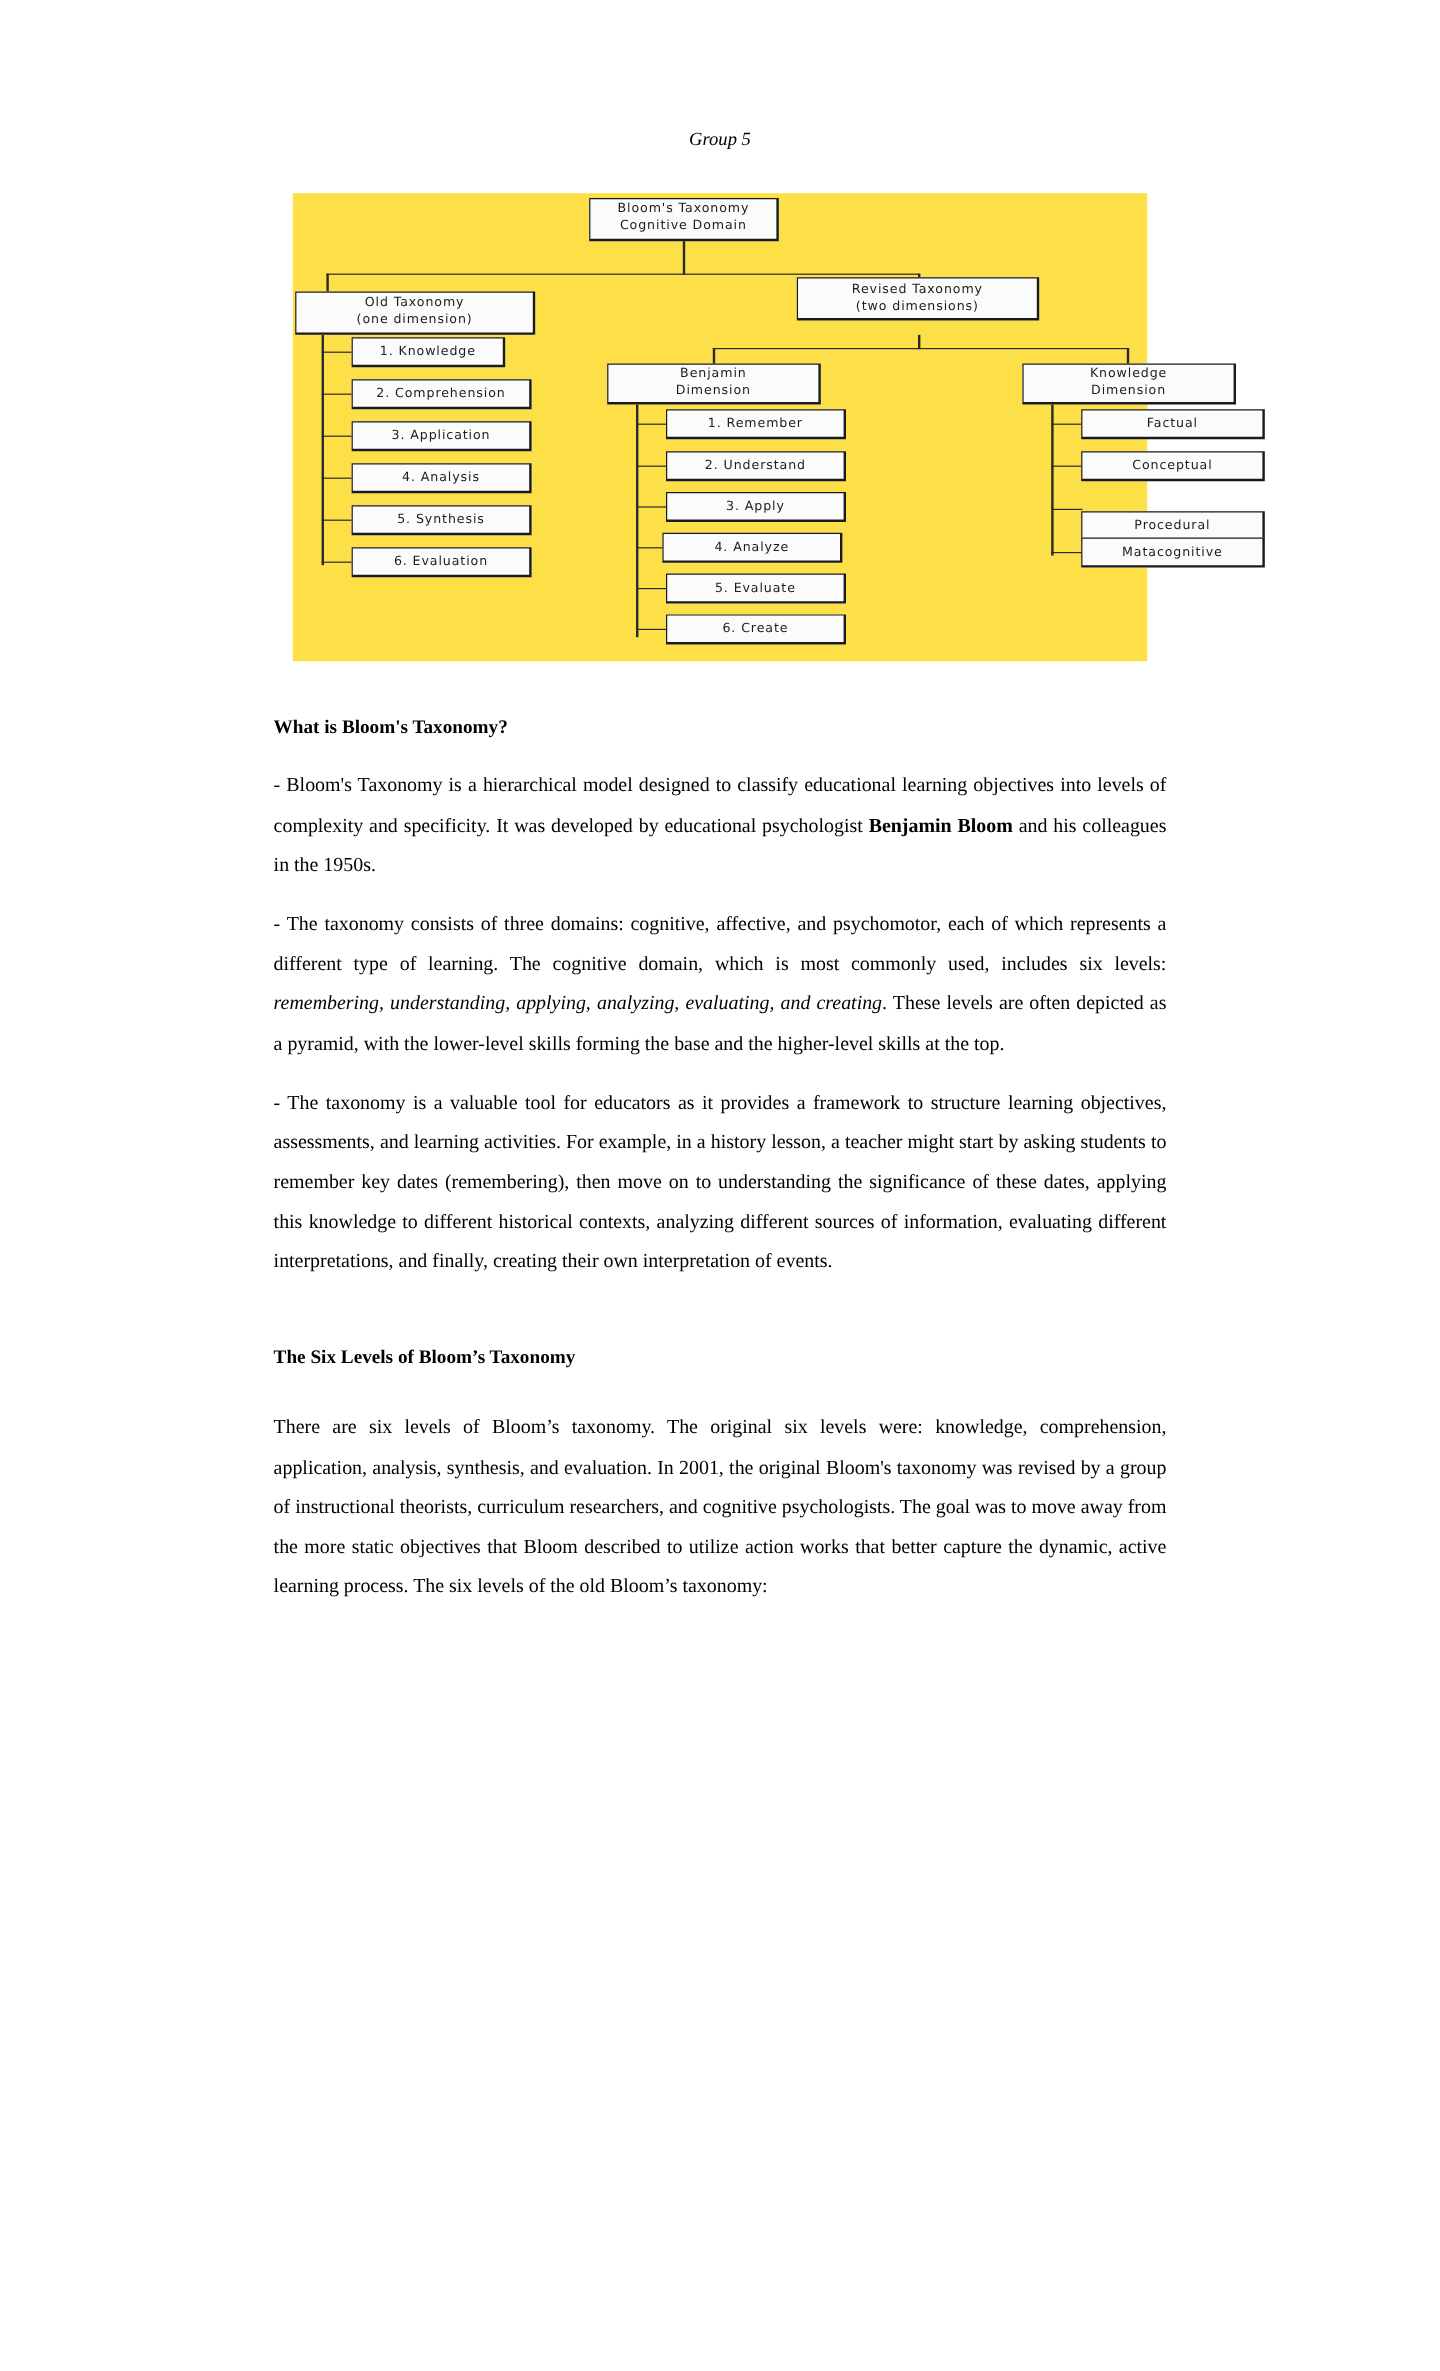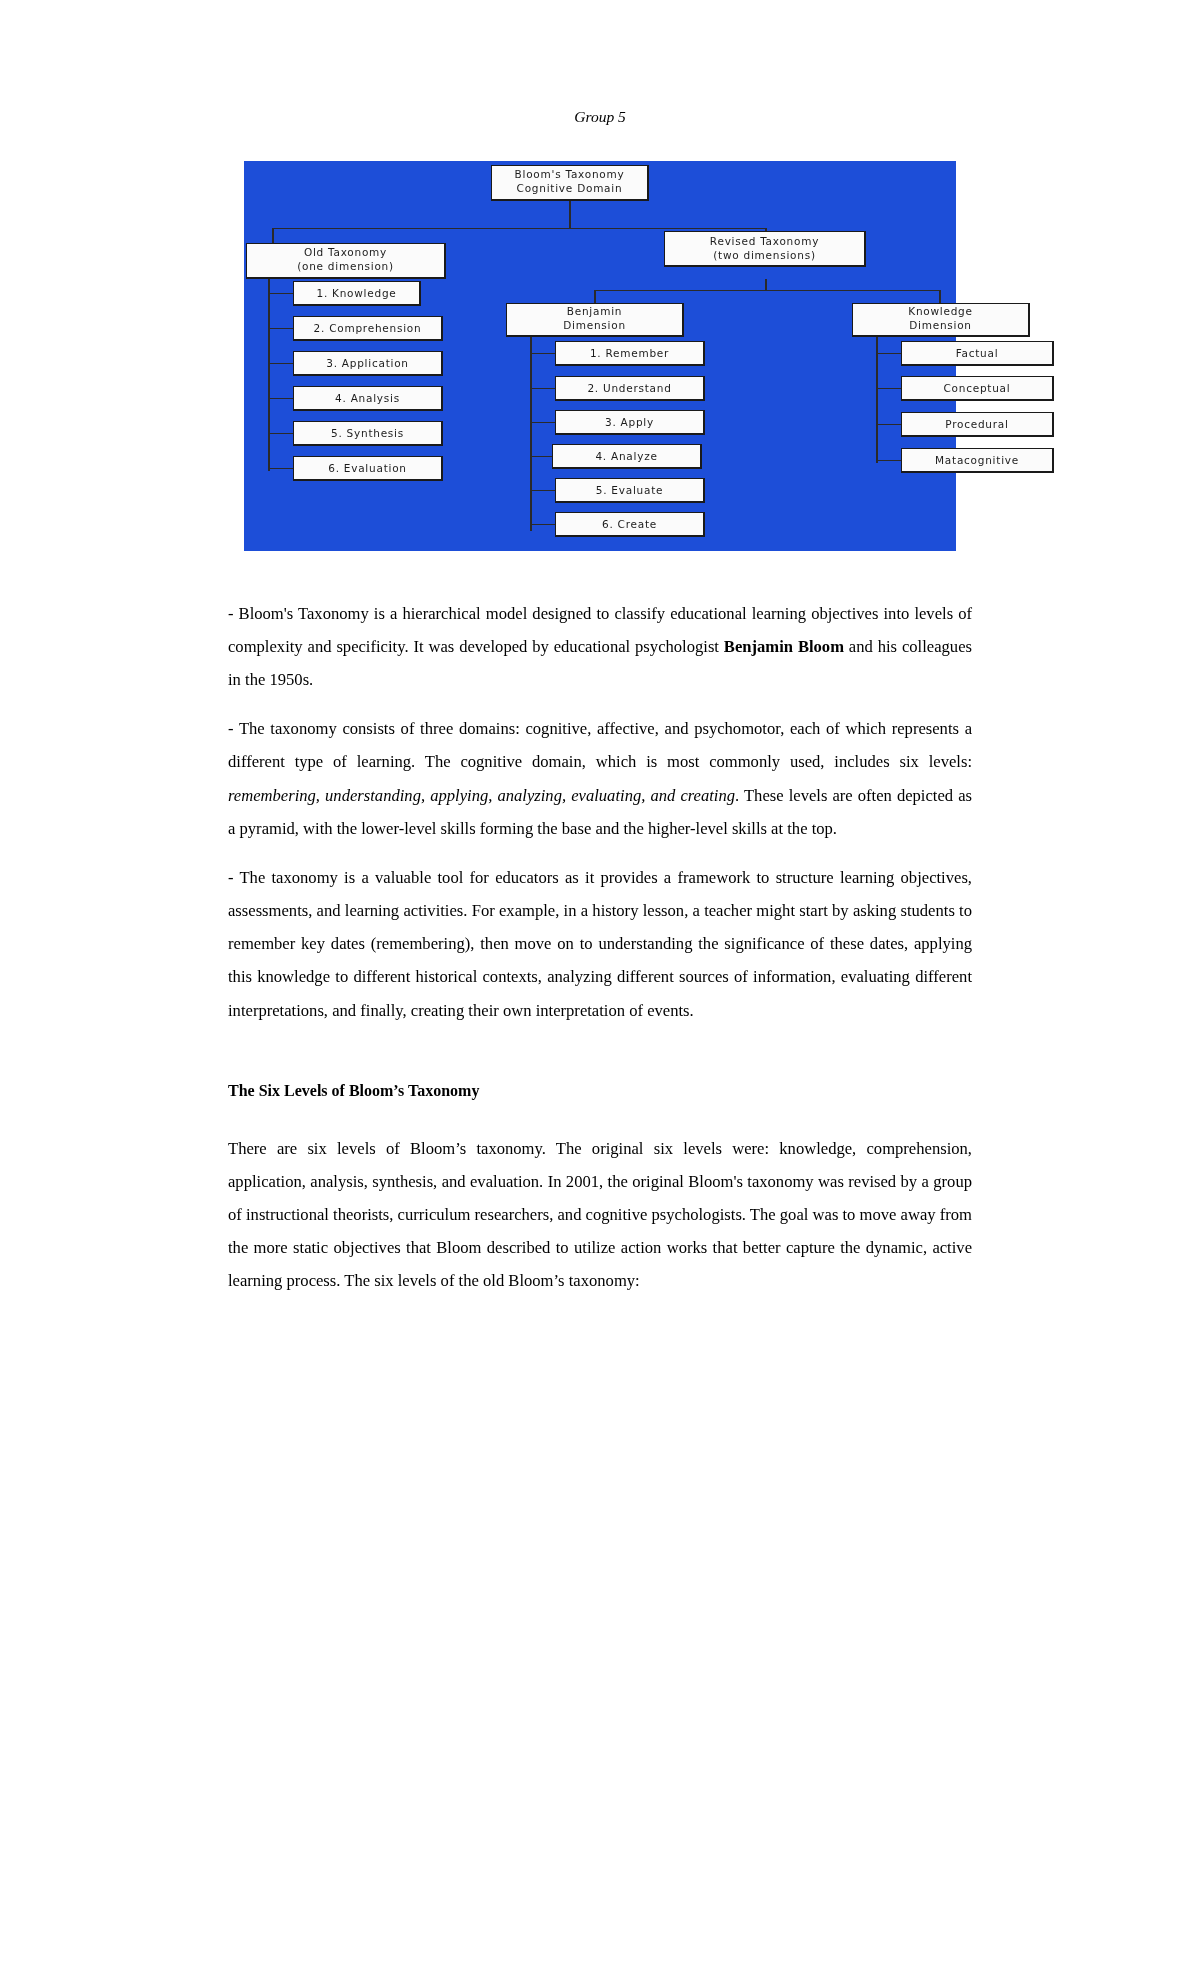--- a/index.html
+++ b/index.html
@@ -44,21 +44,21 @@
     text-align: center;
     margin: 0 0 34px 0;
     line-height: 1.2;
   }
 
   
   .figure {
     width: 712px;
     height: 390px;
     margin: 0 auto 46px auto;
-    background: #1d4ed8;
+    background: #fde047;
     position: relative;
     font-family: "DejaVu Sans", "Liberation Sans", sans-serif;
   }
   .figure .node {
     position: absolute;
     box-sizing: border-box;
     background: #fbfbfb;
     border: 1.4px solid #1a1a1a;
     border-right-width: 2.6px;
     border-bottom-width: 2.6px;
@@ -189,25 +189,26 @@
       <div class="node" style="left:311px; top:351px; width:150px; height:25px;">6. Create</div>
 
       <div class="line v" style="left:632px; top:176px; height:126px;"></div>
       <div class="line h" style="left:632px; top:192px; width:26px;"></div>
       <div class="line h" style="left:632px; top:227px; width:26px;"></div>
       <div class="line h" style="left:632px; top:263px; width:26px;"></div>
       <div class="line h" style="left:632px; top:299px; width:26px;"></div>
 
       <div class="node" style="left:657px; top:180px; width:153px; height:25px;">Factual</div>
       <div class="node" style="left:657px; top:215px; width:153px; height:25px;">Conceptual</div>
-      <div class="node" style="left:657px; top:251px; width:153px; height:25px;">Procedural</div>
+      <div class="node" style="left:657px; top:265px; width:153px; height:25px;">Procedural</div>
       <div class="node" style="left:657px; top:287px; width:153px; height:25px;">Matacognitive</div>
 
     </div>
 
+    <h2 class="sec-head">What is Bloom's Taxonomy?</h2>
 
     <p class="body">
       <span>- Bloom's Taxonomy is a hierarchical model designed to classify educational learning objectives into levels of complexity and specificity. It was developed by educational psychologist </span><span class="b">Benjamin Bloom</span><span> and his colleagues in the 1950s.</span>
     </p>
 
     <p class="body">
       <span>- The taxonomy consists of three domains: cognitive, affective, and psychomotor, each of which represents a different type of learning. The cognitive domain, which is most commonly used, includes six levels: </span><span class="i">remembering, understanding, applying, analyzing, evaluating, and creating</span><span>. These levels are often depicted as a pyramid, with the lower-level skills forming the base and the higher-level skills at the top.</span>
     </p>
 
     <p class="body">

